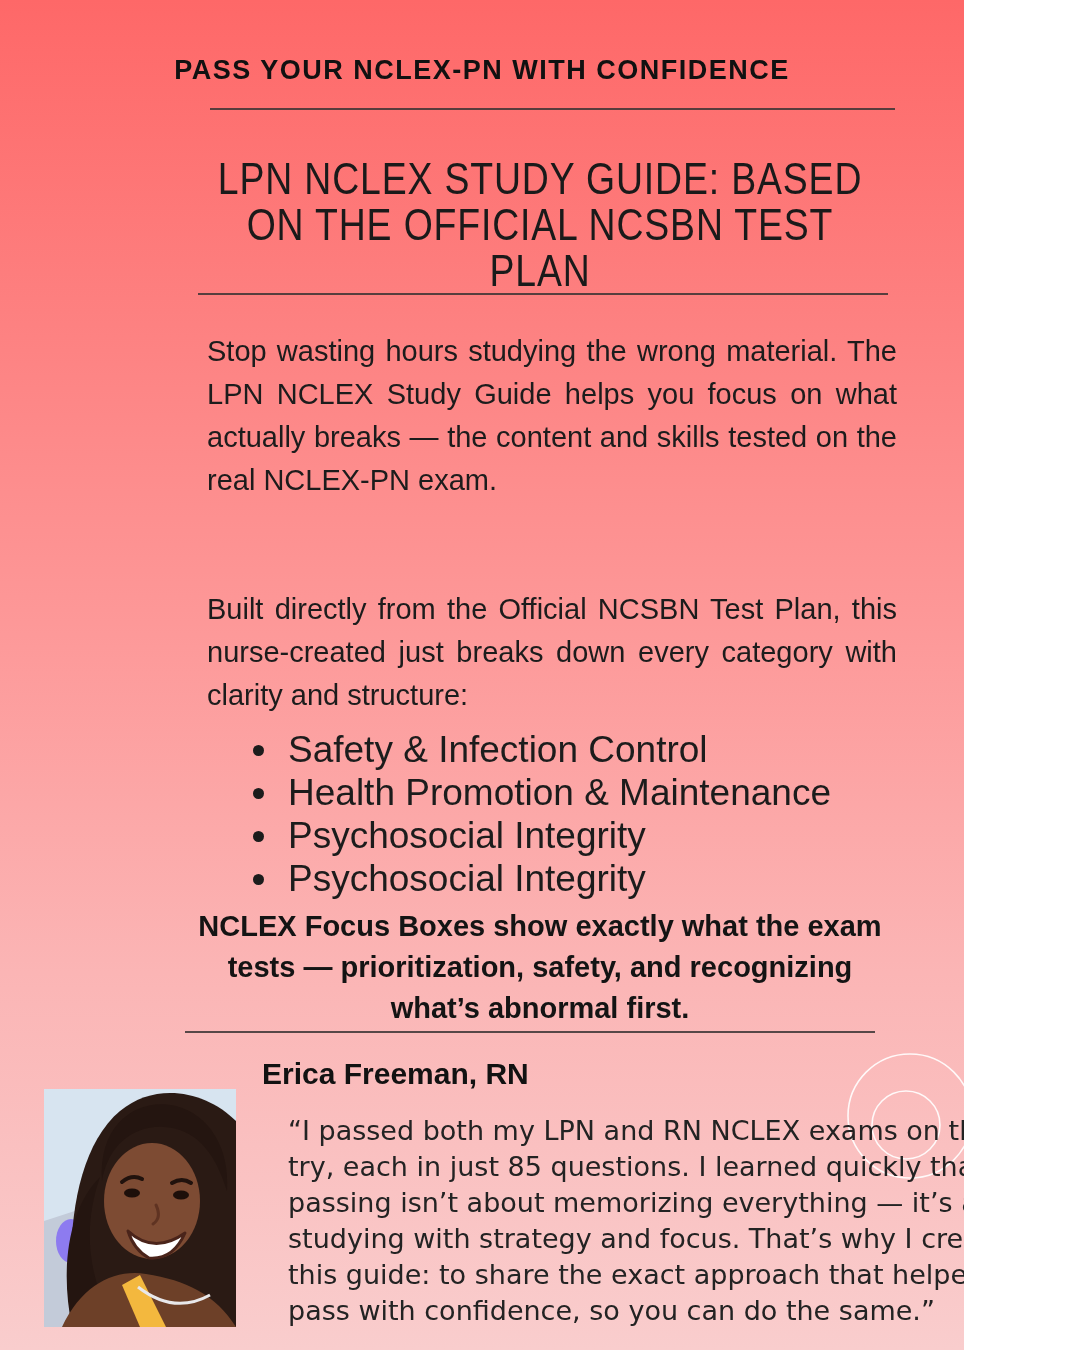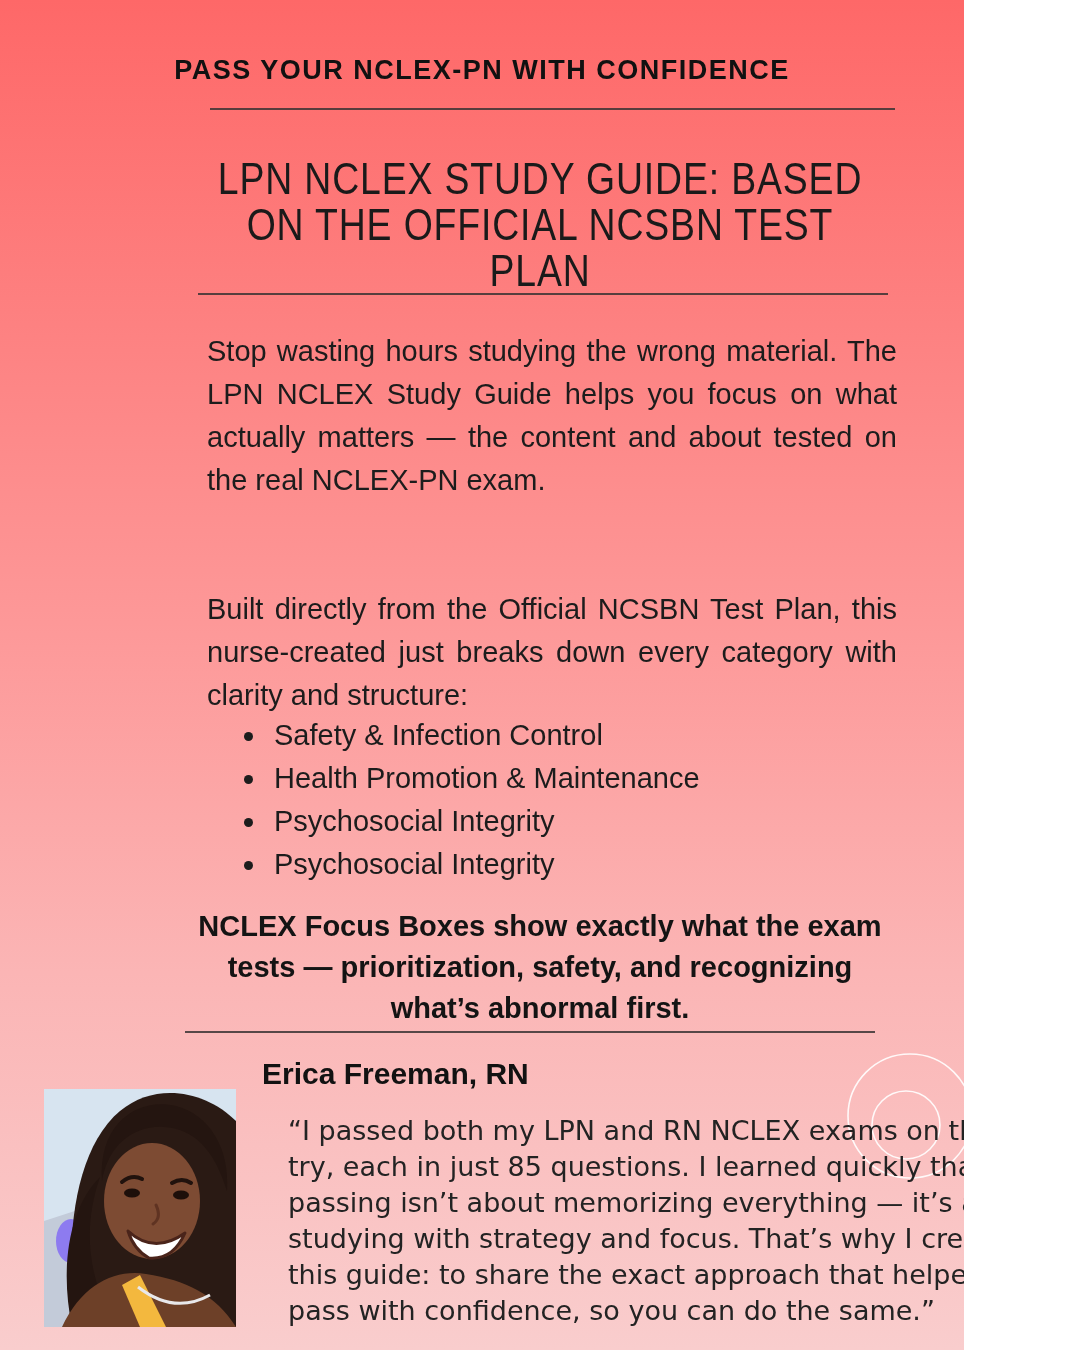--- a/index.html
+++ b/index.html
@@ -51,22 +51,22 @@
     font-size: 29px;
     line-height: 43px;
     text-align: justify;
     color: #1c1c1c;
   }
   .para-1 { top: 330px; }
   .para-2 { top: 588px; }
   .bullets {
     position: absolute;
     top: 714px; left: 240px; width: 650px;
-    margin: 0; padding: 0 0 0 28px;
-    font-size: 29px;
+    margin: 14px; padding: 0 0 0 28px;
+    font-size: 37px;
     line-height: 43px;
     color: #1c1c1c;
   }
   .bullets li { padding-left: 6px; }
   .callout {
     position: absolute;
     top: 906px; left: 180px; width: 720px;
     margin: 0;
     text-align: center;
     font-size: 29px;
@@ -113,21 +113,21 @@
   <div class="eyebrow">PASS YOUR NCLEX-PN WITH CONFIDENCE</div>
   <div class="divider divider-1"></div>
 
   <h1 class="title">
     <span class="title-line">LPN NCLEX STUDY GUIDE: BASED</span>
     <span class="title-line">ON THE OFFICIAL NCSBN TEST</span>
     <span class="title-line">PLAN</span>
   </h1>
   <div class="divider divider-2"></div>
 
-  <p class="para para-1">Stop wasting hours studying the wrong material. The LPN NCLEX Study Guide helps you focus on what actually matters — the content and about tested on the real NCLEX-PN exam.</p>
+  <p class="para para-1">Stop wasting hours studying the wrong material. The LPN NCLEX Study Guide helps you focus on what actually breaks — the content and skills tested on the real NCLEX-PN exam.</p>
   <p class="para para-2">Built directly from the Official NCSBN Test Plan, this nurse-created just breaks down every category with clarity and structure:</p>
 
   <ul class="bullets">
     <li>Safety &amp; Infection Control</li>
     <li>Health Promotion &amp; Maintenance</li>
     <li>Psychosocial Integrity</li>
     <li>Psychosocial Integrity</li>
   </ul>
 
   <div class="callout">NCLEX Focus Boxes show exactly what the exam tests — prioritization, safety, and recognizing what’s abnormal first.</div>

